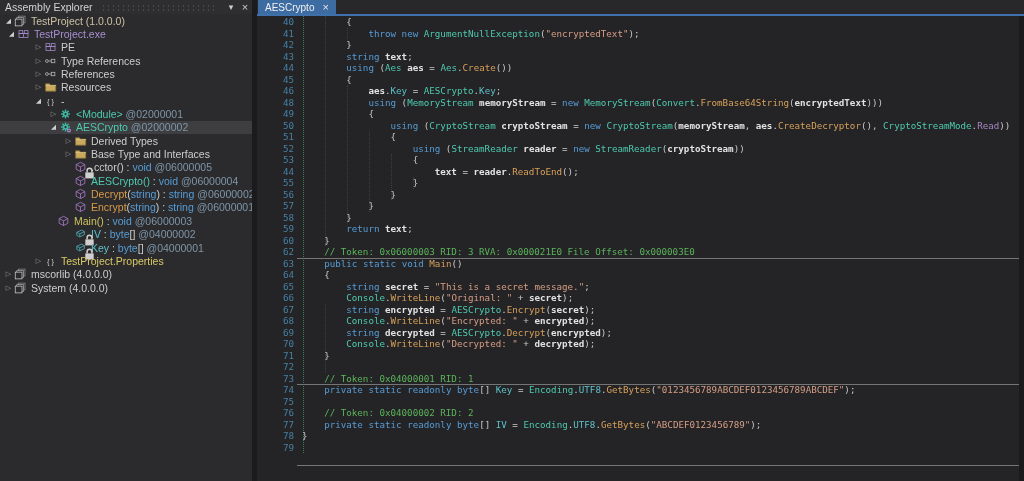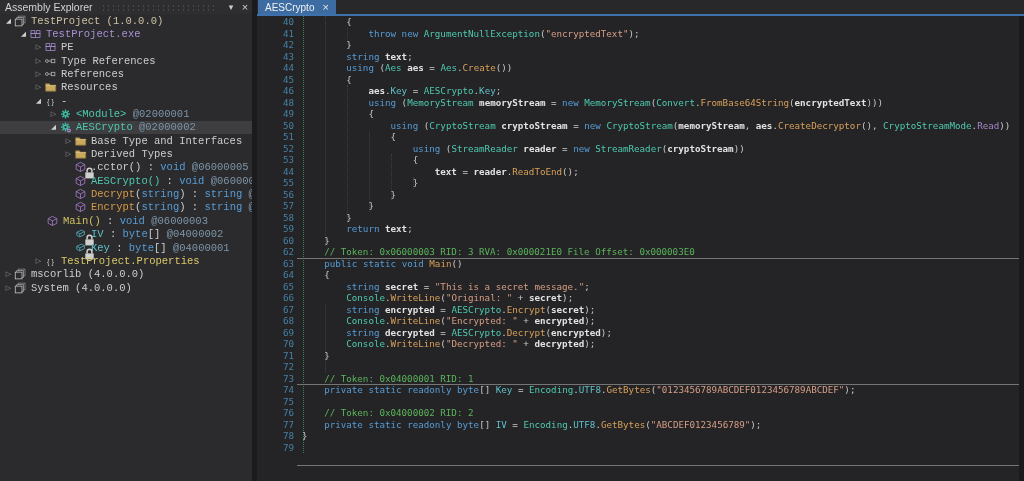--- a/index.html
+++ b/index.html
@@ -15,21 +15,21 @@
         background-size:5px 4px;background-position:0 1px;}
   .hdr-btn{color:#cccccc;font-size:9px;width:14px;text-align:center;cursor:default;line-height:14px;}
   .tree{position:relative;width:252px;}
   .ti{position:relative;height:13.35px;display:flex;align-items:center;white-space:nowrap;font-size:10.5px;}
   .ti.sel{background:#3e3e41;}
   .arrow{display:inline-block;width:11px;font-size:6.5px;color:#cfcfcf;text-align:center;flex:none;}
   .arrow.col{color:#9a9a9a;font-size:7px;}
   .ticon{position:relative;display:inline-block;width:14px;height:12px;margin-right:3px;flex:none;}
   .ticon svg{position:absolute;left:0;top:0;width:13px;height:12px;}
   .ticon .lock{position:absolute;right:-2px;bottom:-1px;width:7px;height:7px;}
-  .tlabel{letter-spacing:0;font-family:Liberation Mono, monospace;}
+  .tlabel{letter-spacing:0;}
   
   .sg-asm{color:#cbc1a5;} .sg-mod{color:#a98fd3;} .sg-txt{color:#cdcdcd;}
   .sg-type{color:#4ec9b0;} .sg-addr{color:#7e95a8;} .sg-kw{color:#569cd6;}
   .sg-method{color:#d79b48;} .sg-main{color:#cec15e;} .sg-field{color:#5fc1c9;} .sg-ns{color:#d9c868;}
 
   
   .splitter{position:absolute;left:252px;top:0;width:5px;height:481px;background:#1b1b1d;cursor:ew-resize;}
 
   
   .editor{position:absolute;left:257px;top:0;width:767px;height:481px;background:#242426;}
@@ -68,21 +68,21 @@
           <span class="arrow">◢</span>
           <span class="ticon">
             <svg viewBox="0 0 16 16">
               <rect x="5" y="1.5" width="9" height="9" fill="none" stroke="#8f8f8f"></rect>
               <rect x="3" y="3.5" width="9" height="9" fill="#2b2b2d" stroke="#a8a8a8"></rect>
               <rect x="1" y="5.5" width="9" height="9" fill="#2b2b2d" stroke="#cfcfcf"></rect>
             </svg>
           </span>
           <span class="tlabel"><span class="sg-asm">TestProject (1.0.0.0)</span></span>
         </div>
-        <div class="ti" style="padding-left: 18px;">
+        <div class="ti" style="padding-left: 6px;">
           <span class="arrow">◢</span>
           <span class="ticon">
             <svg viewBox="0 0 16 16">
               <g fill="none" stroke="#a98fd3">
                 <rect x="2" y="3.5" width="5" height="4"></rect>
                 <rect x="9" y="3.5" width="5" height="4"></rect>
                 <rect x="2" y="7.5" width="12" height="5"></rect>
                 <line x1="8" y1="7.5" x2="8" y2="12.5"></line>
               </g>
             </svg>
@@ -183,31 +183,31 @@
           <span class="tlabel"><span class="sg-type">AESCrypto</span><span class="sg-addr"> @02000002</span></span>
         </div>
         <div class="ti" style="padding-left: 63px;">
           <span class="arrow col">▷</span>
           <span class="ticon">
             <svg viewBox="0 0 16 16">
               <path d="M1.5 3.5 h5 l1.5 2 h7 v8 h-13.5 z" fill="#c9a95c" stroke="#87723d"></path>
               <path d="M1.5 6.2 h13.8" stroke="#e2cc8e" fill="none"></path>
             </svg>
           </span>
-          <span class="tlabel"><span class="sg-txt">Base Type and Interfaces</span></span>
+          <span class="tlabel"><span class="sg-txt">Derived Types</span></span>
         </div>
         <div class="ti" style="padding-left: 63px;">
           <span class="arrow col">▷</span>
           <span class="ticon">
             <svg viewBox="0 0 16 16">
               <path d="M1.5 3.5 h5 l1.5 2 h7 v8 h-13.5 z" fill="#c9a95c" stroke="#87723d"></path>
               <path d="M1.5 6.2 h13.8" stroke="#e2cc8e" fill="none"></path>
             </svg>
           </span>
-          <span class="tlabel"><span class="sg-txt">Derived Types</span></span>
+          <span class="tlabel"><span class="sg-txt">Base Type and Interfaces</span></span>
         </div>
         <div class="ti" style="padding-left: 63px;">
           <span class="arrow"></span>
           <span class="ticon">
             <svg viewBox="0 0 16 16">
               <g fill="none" stroke="#b180d7">
                 <path d="M8 1.8 L13.8 4.8 L13.8 11 L8 14 L2.2 11 L2.2 4.8 Z"></path>
                 <path d="M2.2 4.8 L8 7.8 L13.8 4.8 M8 7.8 L8 14"></path>
               </g>
             </svg>
@@ -249,21 +249,21 @@
           <span class="ticon">
             <svg viewBox="0 0 16 16">
               <g fill="none" stroke="#b180d7">
                 <path d="M8 1.8 L13.8 4.8 L13.8 11 L8 14 L2.2 11 L2.2 4.8 Z"></path>
                 <path d="M2.2 4.8 L8 7.8 L13.8 4.8 M8 7.8 L8 14"></path>
               </g>
             </svg>
           </span>
           <span class="tlabel"><span class="sg-method">Encrypt</span><span class="sg-txt">(</span><span class="sg-kw">string</span><span class="sg-txt">) : </span><span class="sg-kw">string</span><span class="sg-addr"> @06000001</span></span>
         </div>
-        <div class="ti" style="padding-left: 35px;">
+        <div class="ti" style="padding-left: 46px;">
           <span class="arrow"></span>
           <span class="ticon">
             <svg viewBox="0 0 16 16">
               <g fill="none" stroke="#b180d7">
                 <path d="M8 1.8 L13.8 4.8 L13.8 11 L8 14 L2.2 11 L2.2 4.8 Z"></path>
                 <path d="M2.2 4.8 L8 7.8 L13.8 4.8 M8 7.8 L8 14"></path>
               </g>
             </svg>
           </span>
           <span class="tlabel"><span class="sg-main">Main()</span><span class="sg-txt"> : </span><span class="sg-kw">void</span><span class="sg-addr"> @06000003</span></span>

